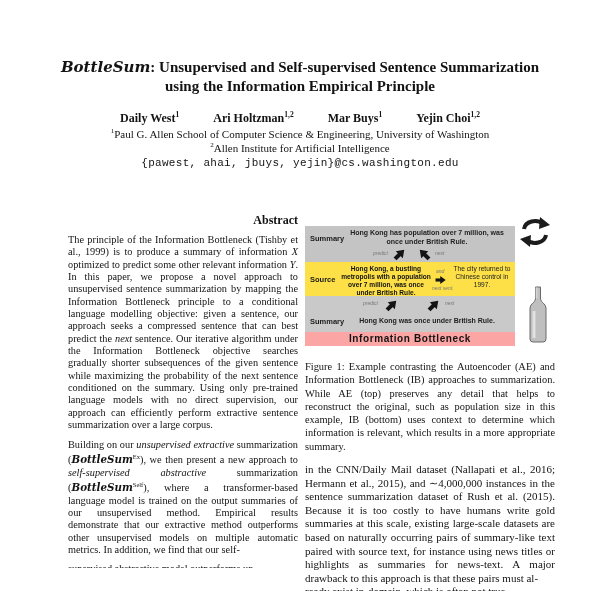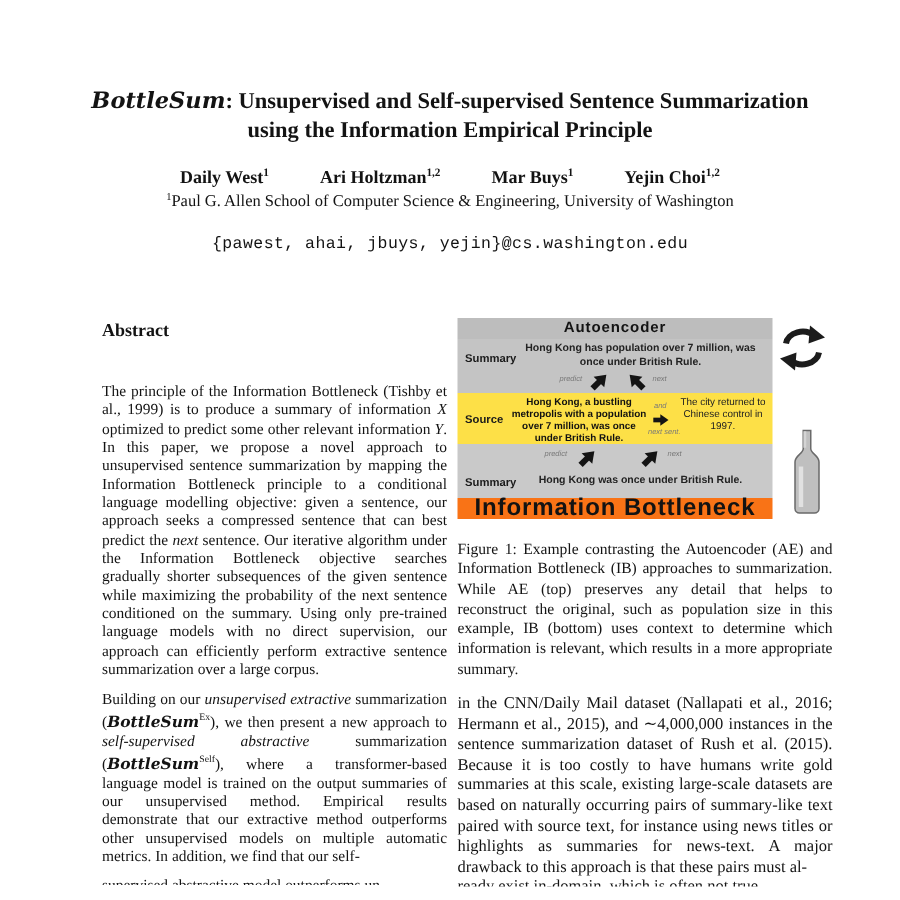--- a/index.html
+++ b/index.html
@@ -12,41 +12,41 @@
   .authors{position:absolute;top:110px;left:0;width:600px;display:flex;justify-content:center;gap:34px;font-size:12px;font-weight:bold;}
   .authors sup{font-size:7.5px;font-weight:bold;}
   .affil{position:absolute;left:0;width:600px;text-align:center;font-size:11px;}
   .affil sup{font-size:7px;}
   .affil1{top:127px;}
   .affil2{top:141px;}
   .email{position:absolute;top:157px;left:0;width:600px;text-align:center;font-family:"Liberation Mono","DejaVu Sans Mono",monospace;font-size:11px;letter-spacing:0.3px;}
 
   
   .leftcol{position:absolute;left:68px;top:213px;width:230px;}
-  .abs-head{text-align:left;font-weight:bold;font-size:12px;margin-bottom:28px;}
+  .abs-head{text-align:right;font-weight:bold;font-size:12px;margin-bottom:6px;}
   .abs-p{margin:0 0 7px 0;font-size:10.3px;line-height:12.35px;text-align:justify;}
   .abs-p i{font-style:italic;}
   .abs-p sup{font-size:6.5px;}
   .clip{height:5px;overflow:hidden;font-size:10.3px;line-height:12.35px;text-align:justify;}
 
   
   .rightcol{position:absolute;left:305px;top:210px;width:250px;}
   .fig{position:relative;width:250px;height:140px;font-family:"Liberation Sans",sans-serif;}
   .aebox{position:absolute;left:0;top:2px;width:210px;height:50px;}
   .aehead{position:absolute;left:0;top:0;width:210px;height:14px;background:#bdbdbd;text-align:center;font-weight:bold;font-size:10px;line-height:14px;letter-spacing:0.6px;}
   .aebody{position:absolute;left:0;top:14px;width:210px;height:36px;background:#c4c4c4;}
   .rowlabel{position:absolute;font-size:7.5px;font-weight:bold;color:#1a1a1a;}
   .aesum{position:absolute;left:42px;top:3px;width:160px;text-align:center;font-size:7px;line-height:8.6px;font-weight:600;color:#222;}
   .srcrow{position:absolute;left:0;top:52px;width:210px;height:34px;background:#fde047;}
   .srctext{position:absolute;left:34px;top:3px;width:94px;text-align:center;font-size:6.6px;line-height:8px;font-weight:bold;color:#111;}
   .nexttext{position:absolute;left:146px;top:3px;width:62px;text-align:center;font-size:6.6px;line-height:8px;color:#222;}
   .ibbox{position:absolute;left:0;top:86px;width:210px;height:50px;}
   .ibbody{position:absolute;left:0;top:0;width:210px;height:36px;background:#c9c9c9;}
   .ibsum{position:absolute;left:42px;top:21px;width:160px;text-align:center;font-size:7px;font-weight:600;color:#222;}
-  .ibhead{position:absolute;left:0;top:36px;width:210px;height:14px;background:#f97316;text-align:center;font-weight:bold;font-size:16px;line-height:14px;letter-spacing:0.6px;}
+  .ibhead{position:absolute;left:0;top:36px;width:210px;height:14px;background:#fca5a5;text-align:center;font-weight:bold;font-size:10px;line-height:14px;letter-spacing:0.6px;}
 
   
   .barrow{position:absolute;width:14px;height:10px;}
   .barrow .shaft{position:absolute;left:0;top:3px;width:7px;height:4px;background:#141414;}
   .barrow .head{position:absolute;left:6px;top:0;width:0;height:0;border-top:5px solid transparent;border-bottom:5px solid transparent;border-left:7px solid #141414;}
   .ne{transform:rotate(-45deg);}
   .nw{transform:rotate(-135deg);}
   .small{transform:scale(0.78);}
   .tlabel{position:absolute;font-size:5px;color:#787878;font-style:italic;font-family:"Liberation Sans",sans-serif;white-space:nowrap;}
 
@@ -68,35 +68,35 @@
   </div>
 
   <div class="authors">
     <span><span>Daily West</span><sup>1</sup></span>
     <span><span>Ari Holtzman</span><sup>1,2</sup></span>
     <span><span>Mar Buys</span><sup>1</sup></span>
     <span><span>Yejin Choi</span><sup>1,2</sup></span>
   </div>
 
   <div class="affil affil1"><sup>1</sup><span>Paul G. Allen School of Computer Science &amp; Engineering, University of Washington</span></div>
+  <div class="affil affil2"><sup>2</sup><span>Allen Institute for Artificial Intelligence</span></div>
   <div class="email">{pawest, ahai, jbuys, yejin}@cs.washington.edu</div>
 
   <div class="leftcol">
     <div class="abs-head">Abstract</div>
     <p class="abs-p"><span>The principle of the Information Bottleneck (Tishby et al., 1999) is to produce a summary of information </span><i>X</i><span> optimized to predict some other relevant information </span><i>Y</i><span>. In this paper, we propose a novel approach to unsupervised sentence summarization by mapping the Information Bottleneck principle to a conditional language modelling objective: given a sentence, our approach seeks a compressed sentence that can best predict the </span><i>next</i><span> sentence. Our iterative algorithm under the Information Bottleneck objective searches gradually shorter subsequences of the given sentence while maximizing the probability of the next sentence conditioned on the summary. Using only pre-trained language models with no direct supervision, our approach can efficiently perform extractive sentence summarization over a large corpus.</span></p>
     <p class="abs-p"><span>Building on our </span><i>unsupervised extractive</i><span> summarization (</span><span class="script">BottleSum</span><sup>Ex</sup><span>), we then present a new approach to </span><i>self-supervised abstractive</i><span> summarization (</span><span class="script">BottleSum</span><sup>Self</sup><span>), where a transformer-based language model is trained on the output summaries of our unsupervised method. Empirical results demonstrate that our extractive method outperforms other unsupervised models on multiple automatic metrics. In addition, we find that our self-</span></p>
     <div class="clip">supervised abstractive model outperforms un-</div>
   </div>
 
   <div class="rightcol">
 
     <div class="fig">
 
       <div class="aebox">
-        <div class="aehead">Autoencoder</div>
         <div class="aebody">
           <div class="rowlabel" style="left:5px;top:8px;">Summary</div>
           <div class="aesum">Hong Kong has population over 7 million, was once under British Rule.</div>
           <span class="tlabel" style="left:68px;top:24px;">predict</span>
           <div class="barrow ne" style="left:88px;top:23px;">
               <span class="shaft"></span>
               <span class="head"></span>
             </div>
           <div class="barrow nw" style="left:112px;top:23px;">
               <span class="shaft"></span>

